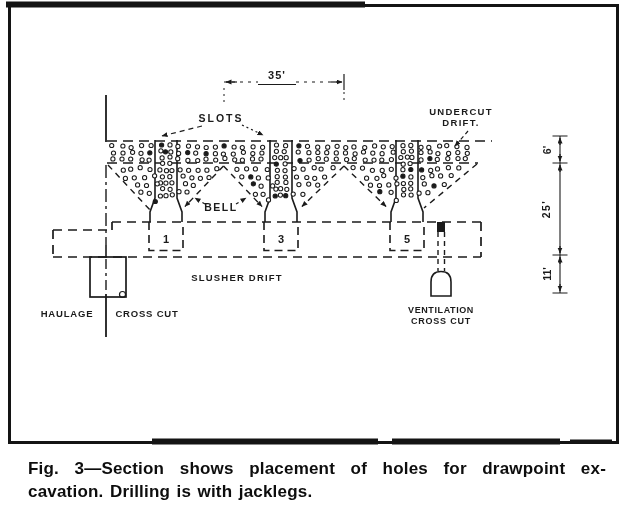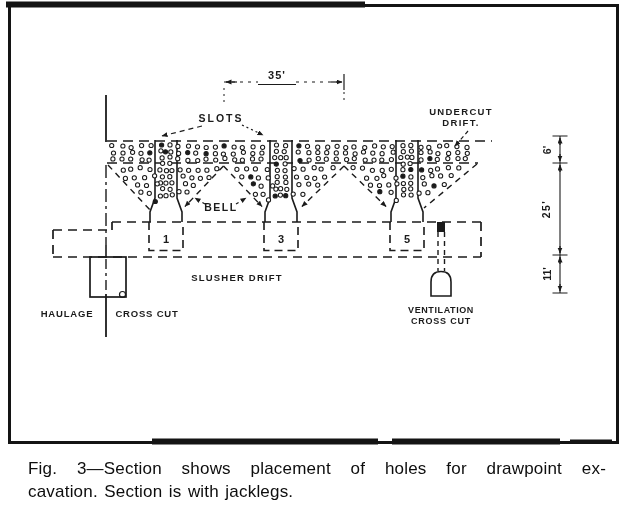--- a/index.html
+++ b/index.html
@@ -1,21 +1,21 @@
 <!DOCTYPE html>
 <html><head>
 <meta charset="utf-8">
 <style>
   html,body{margin:0;padding:0;background:#ffffff;}
   .page{position:relative;width:626px;height:502px;background:#ffffff;overflow:hidden;
         font-family:"Liberation Sans",sans-serif;}
   svg{position:absolute;left:0;top:0;}
   .lbl{font-family:"Liberation Sans",sans-serif;font-weight:700;fill:#1b1b1b;stroke:none;}
   .caption{position:absolute;left:28px;top:458px;width:578px;color:#0d0d0d;
-           font-family:"Liberation Sans",sans-serif;font-weight:400;font-size:17px;
+           font-family:"Liberation Sans",sans-serif;font-weight:700;font-size:17px;
            line-height:22.5px;letter-spacing:0.2px;word-spacing:1.5px;}
   .caption .l1{text-align:justify;text-align-last:justify;}
 </style>
 </head>
 <body>
 
 <div class="page">
 
 <svg width="626" height="455" viewBox="0 0 626 455">
   <defs>
@@ -368,16 +368,16 @@
   <text class="lbl" x="221" y="211" font-size="10.5" letter-spacing="1.5" text-anchor="middle">BELL</text>
   <text class="lbl" x="237" y="281" font-size="9.5" letter-spacing="1.2" text-anchor="middle">SLUSHER  DRIFT</text>
   <text class="lbl" x="67" y="316.5" font-size="9.5" letter-spacing="0.8" text-anchor="middle">HAULAGE</text>
   <text class="lbl" x="147" y="316.5" font-size="9.5" letter-spacing="0.8" text-anchor="middle">CROSS CUT</text>
   <text class="lbl" x="441" y="312.5" font-size="9" letter-spacing="0.6" text-anchor="middle">VENTILATION</text>
   <text class="lbl" x="441" y="323.5" font-size="9" letter-spacing="0.8" text-anchor="middle">CROSS CUT</text>
 </svg>
 
 <div class="caption">
   <div class="l1">Fig. 3—Section shows placement of holes for drawpoint ex-</div>
-  <div class="l2">cavation.  Section is with jacklegs.</div>
+  <div class="l2">cavation.  Drilling is with jacklegs.</div>
 </div>
 
 </div>
 
 </body></html>

